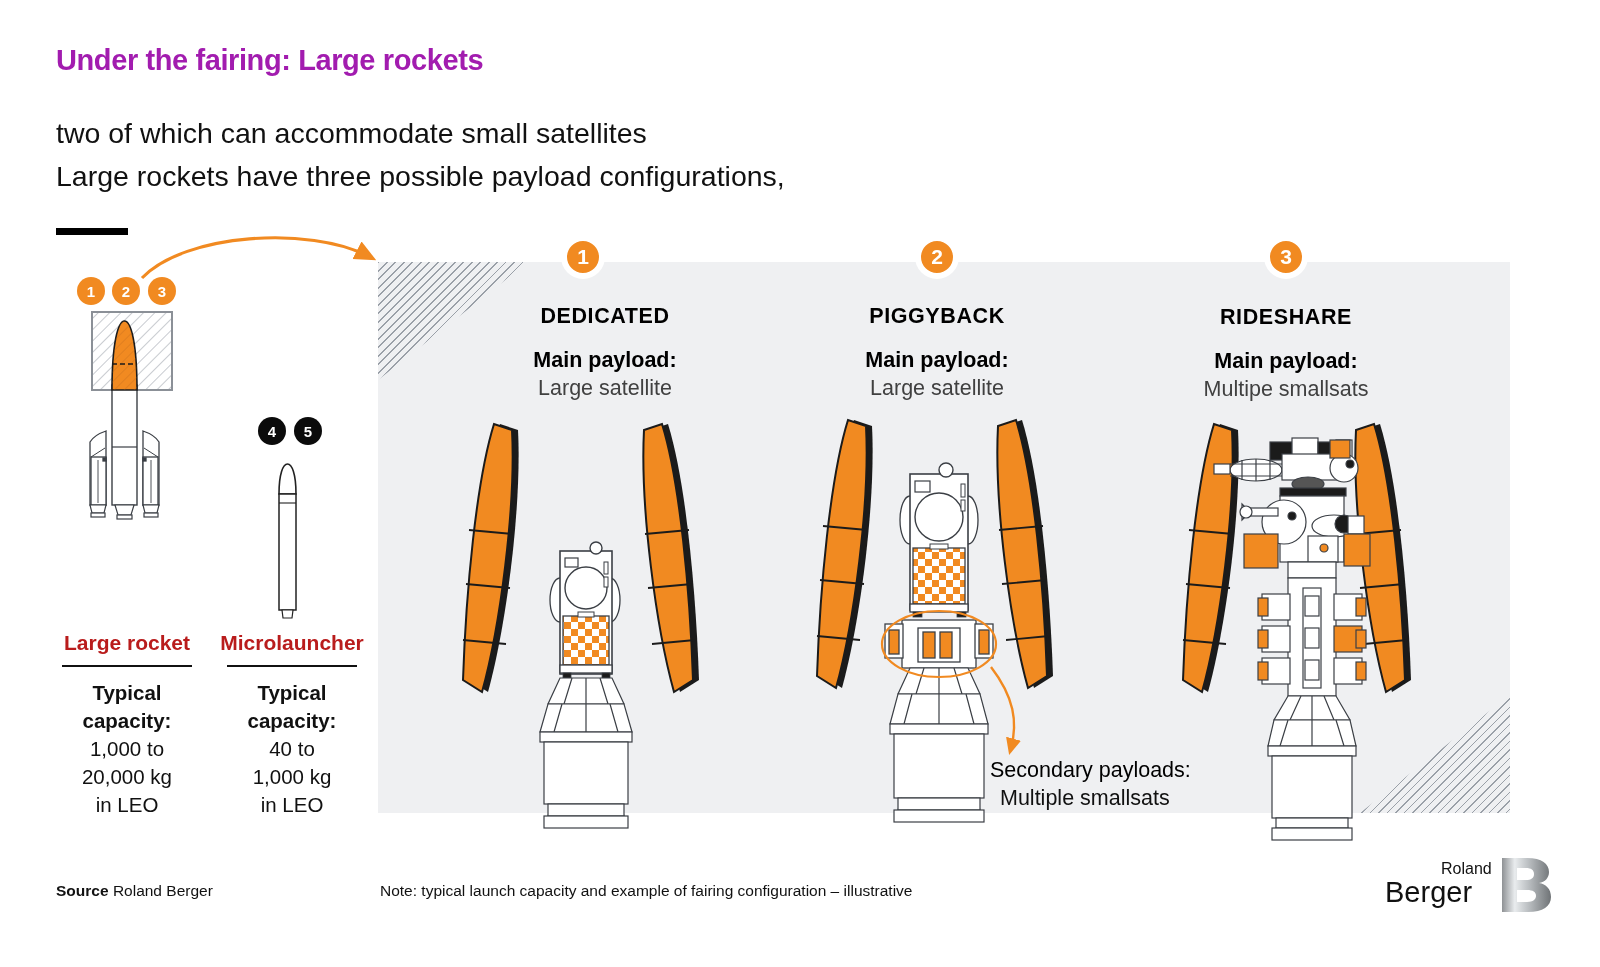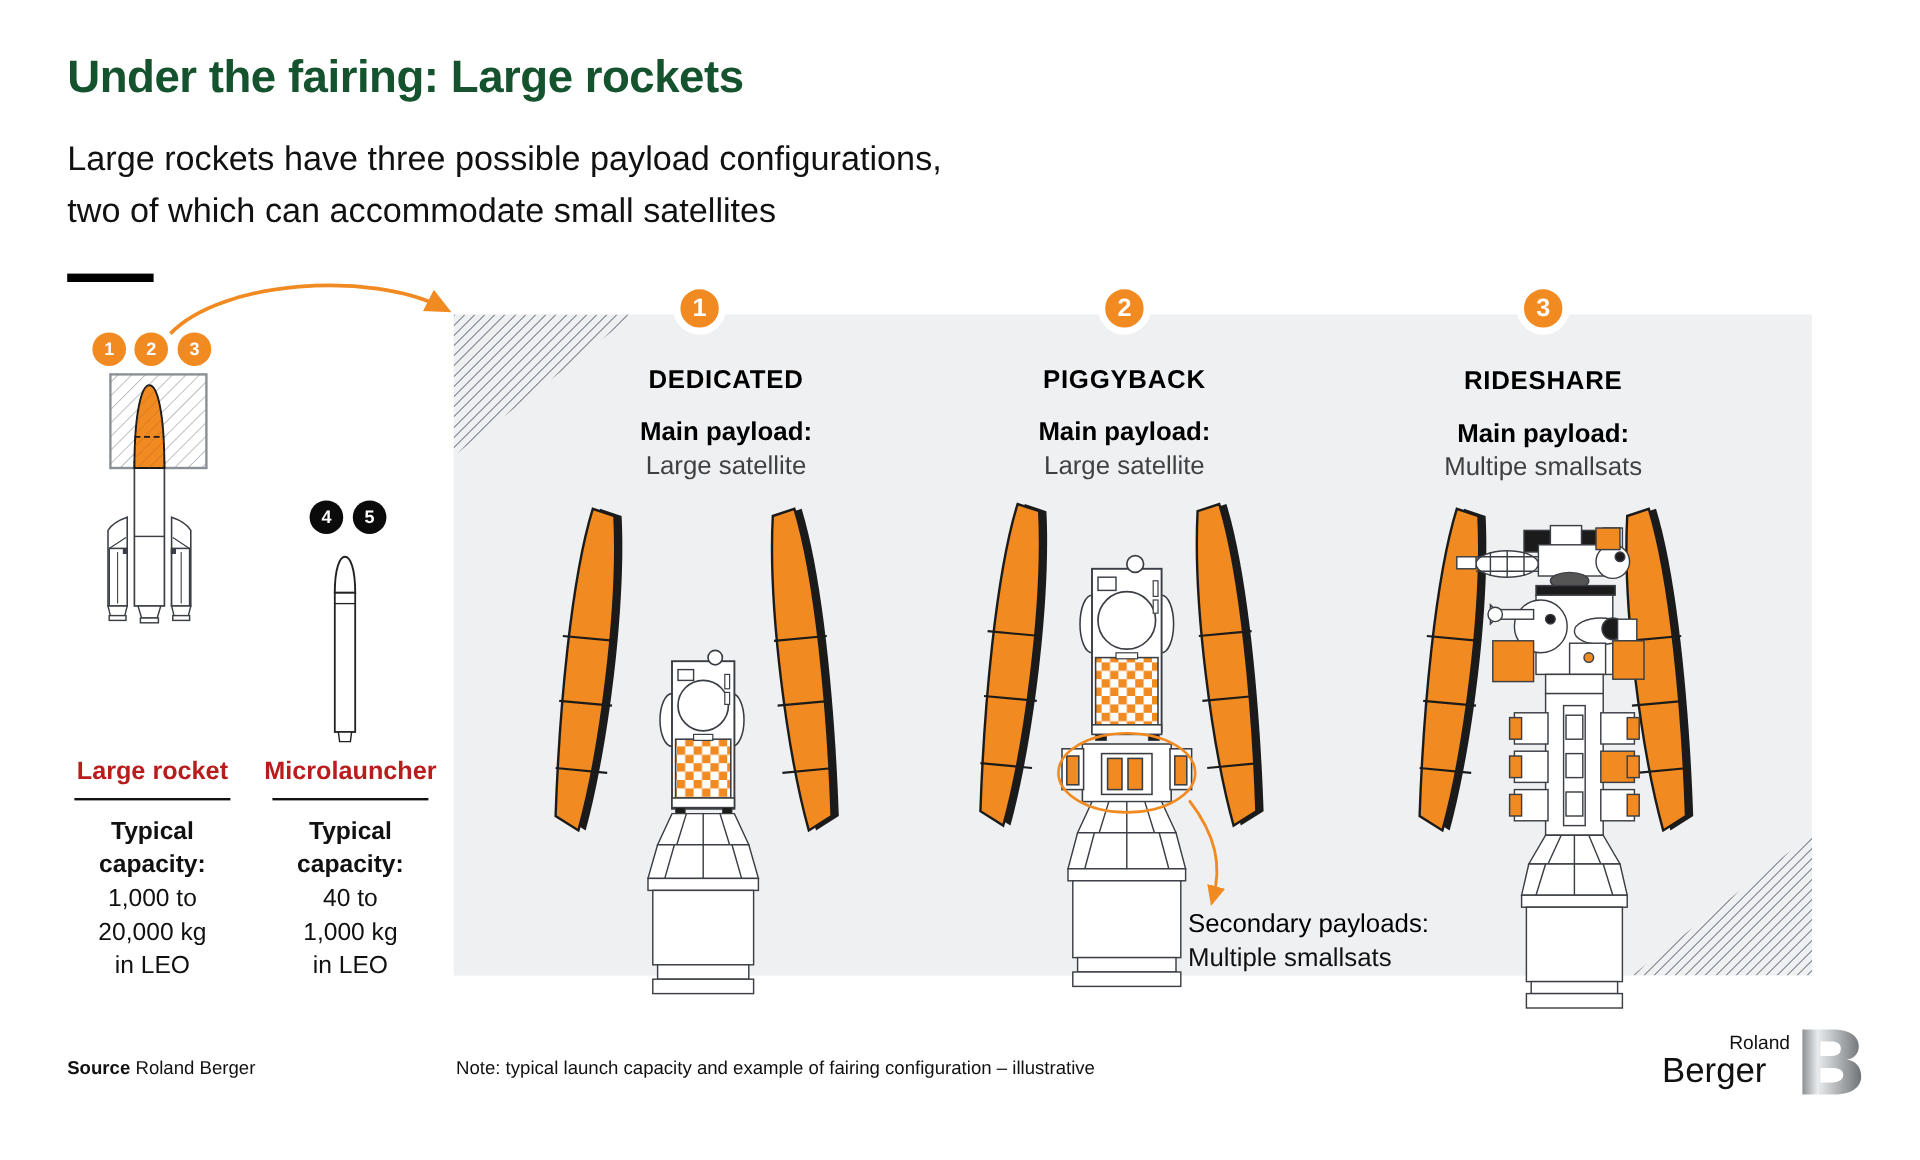--- a/index.html
+++ b/index.html
@@ -6,22 +6,22 @@
   body{
     width:1600px;height:967px;position:relative;overflow:hidden;
     font-family:"Liberation Sans","DejaVu Sans",sans-serif;
     color:#111111;
   }
   .canvas{position:absolute;inset:0;background:#fff;}
 
   
   .title{
     position:absolute;left:56px;top:44px;
-    font-size:38px;font-weight:bold;letter-spacing:-0.4px;
-    color:#14532d;white-space:nowrap;
+    font-size:29px;font-weight:bold;letter-spacing:-0.4px;
+    color:#a21caf;white-space:nowrap;
   }
   .subtitle{
     position:absolute;left:56px;top:112px;width:1000px;
     font-size:28.5px;line-height:1.52;font-weight:400;color:#111;
   }
   .subtitle span{display:block;white-space:nowrap;}
 
   
   .rule{
     position:absolute;left:56px;top:228px;width:72px;height:7px;background:#000;
@@ -86,43 +86,43 @@
     position:absolute;text-align:center;width:160px;font-size:20.5px;line-height:1.37;
   }
   .rk-cap b{font-weight:bold;display:block;}
   .rk-cap i{font-style:normal;font-weight:400;display:block;}
 
   
   .callout{
     position:absolute;left:990px;top:758px;width:330px;
   }
   .callout .c1{font-size:21.5px;font-weight:normal;color:#000;}
-  .callout .c2{font-size:21.5px;font-weight:400;color:#111;margin-top:3px;}
+  .callout .c2{font-size:21.5px;font-weight:400;color:#111;margin-top:3px;margin-left:10px;}
 
   
   .src{
     position:absolute;left:56px;top:882px;font-size:15.5px;color:#111;
   }
   .src b{font-weight:bold;}
   .note{
     position:absolute;left:380px;top:882px;font-size:15.5px;color:#111;
   }
   .logo{position:absolute;left:1367px;top:852px;width:186px;height:62px;}
 
   svg{display:block;overflow:visible;}
 </style>
 </head>
 <body>
 
 <div class="canvas">
 
   <div class="title">Under the fairing: Large rockets</div>
   <div class="subtitle">
+    <span>two of which can accommodate small satellites</span>
     <span>Large rockets have three possible payload configurations,</span>
-    <span>two of which can accommodate small satellites</span>
   </div>
   <div class="rule"></div>
 
   <div class="panel">
     <div class="hatch-tl">
         <div class="hatch-fill"></div>
       </div>
     <div class="hatch-br">
         <div class="hatch-fill"></div>
       </div>

